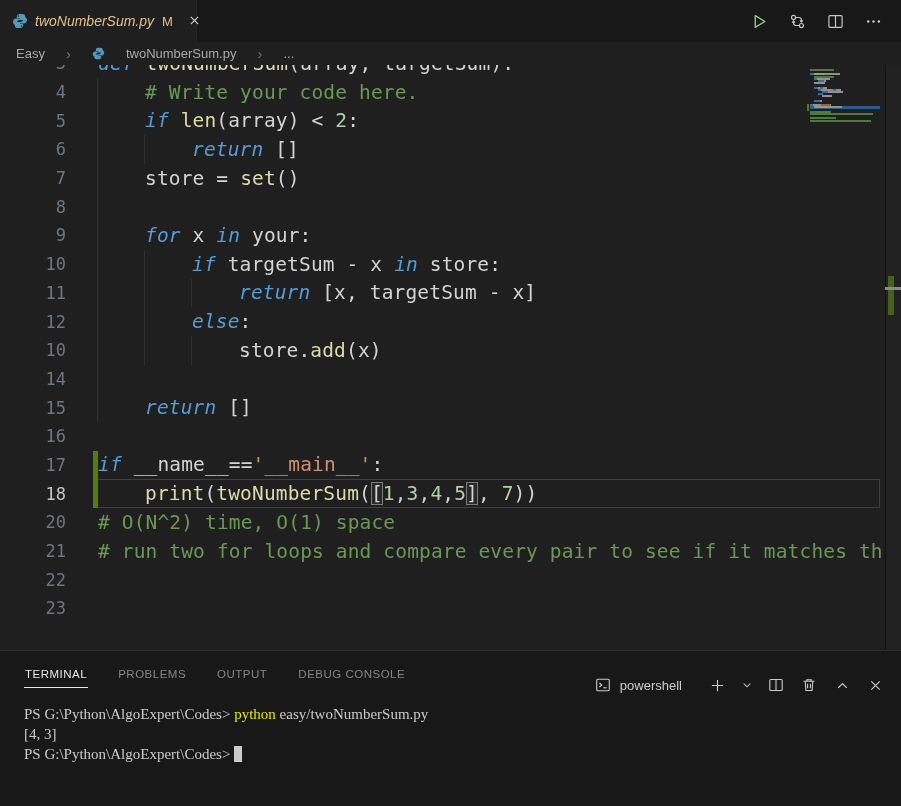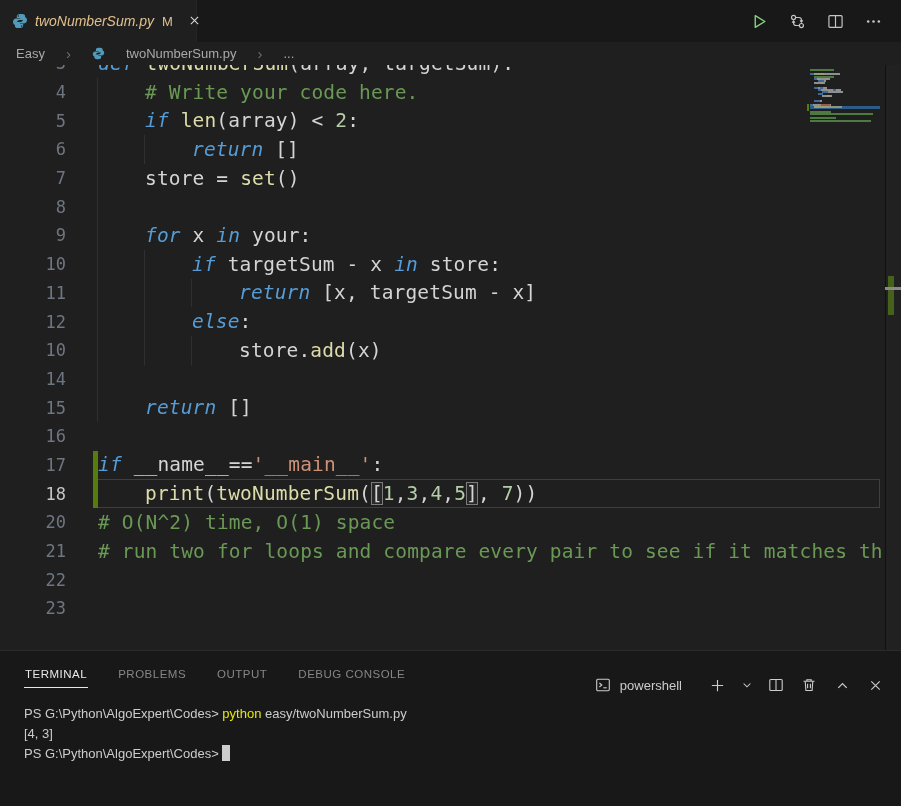--- a/index.html
+++ b/index.html
@@ -54,21 +54,21 @@
 
   
   .panel{position:absolute;top:650px;left:0;width:901px;height:156px;background:#181818;border-top:1px solid #2b2b2b;}
   .panel-header{height:44px;display:flex;align-items:flex-end;padding:0 16px 0 24px;}
   .ptab{position:relative;font-size:11.5px;letter-spacing:.5px;color:#868686;margin-right:29px;
     padding:15px 1px;cursor:pointer;white-space:nowrap;}
   .ptab.active{color:#e7e7e7;}
   .ptab.active::after{content:"";position:absolute;left:0;right:0;bottom:7px;height:1px;background:#e7e7e7;}
   .panel-actions{margin-left:auto;display:flex;align-items:center;gap:13px;}
   .shell{display:flex;align-items:center;gap:7px;font-size:13px;color:#cccccc;margin-right:12px;}
-  .term{padding:9px 12px 0 24px;font-family:Liberation Sans, sans-serif;font-size:13px;line-height:20px;
+  .term{padding:9px 12px 0 24px;font-family:Liberation Serif, serif;font-size:15px;line-height:20px;
     color:#cccccc;white-space:pre;}
   .t-yl{color:#e5e510;}
   .t-cursor{display:inline-block;width:8px;height:16px;background:#cccccc;vertical-align:-3px;}
 </style>
 </head>
 <body>
 
 <div class="window">
 
   <div class="tabbar">

